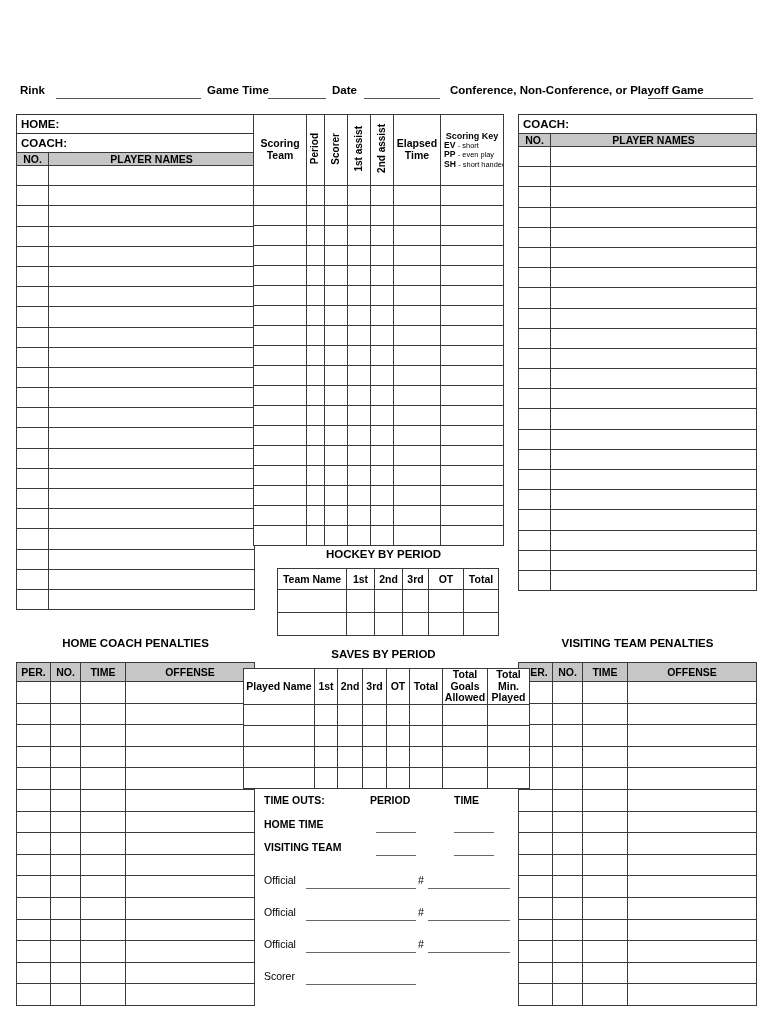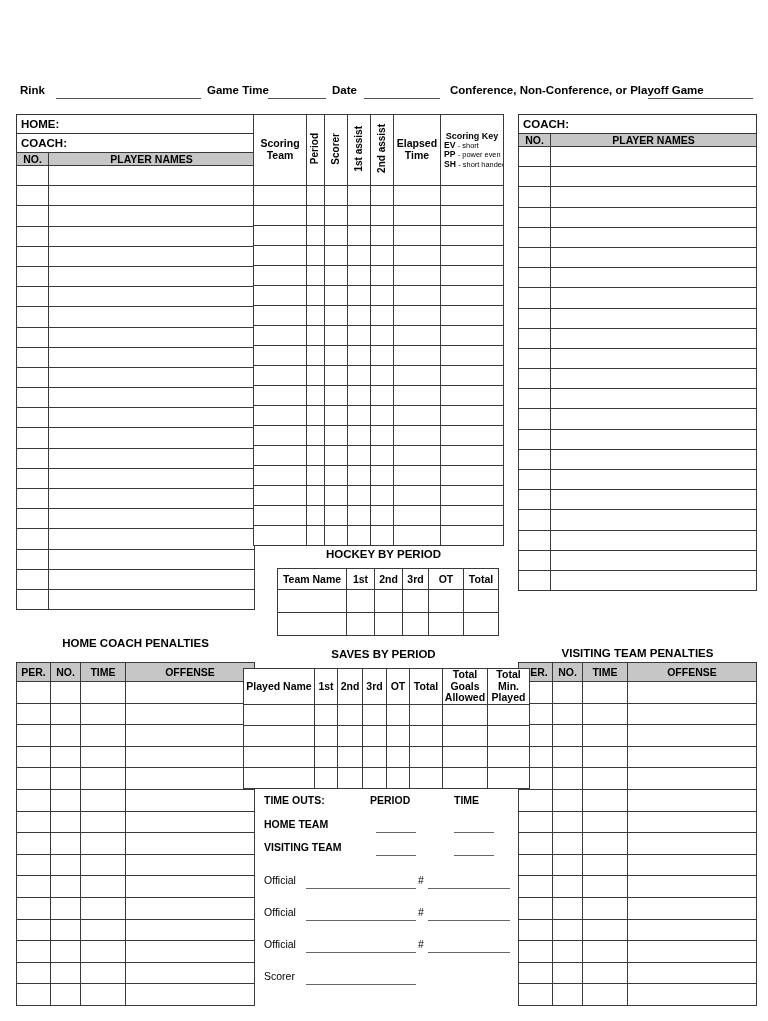--- a/index.html
+++ b/index.html
@@ -305,21 +305,21 @@
           <th style="width:22px;">
             <span class="vert">2nd assist</span>
           </th>
           <th style="width:46px;">Elapsed Time</th>
           <th class="key-cell" style="width:56px;">
             <span class="key-title">Scoring Key</span>
             <span class="key-line">
               <b>EV</b> <span class="kd">- short</span>
             </span>
             <span class="key-line">
-              <b>PP</b> <span class="kd">- power even</span>
+              <b>PP</b> <span class="kd">- even play</span>
             </span>
             <span class="key-line">
               <b>SH</b> <span class="kd">- short handed</span>
             </span>
           </th>
         </tr>
       </thead>
       <tbody>
           <tr>
             <td style="width: 52px; height: 19px;"></td>
@@ -619,21 +619,21 @@
             <td style="width: 27px; height: 22px;"></td>
             <td style="width: 25px; height: 22px;"></td>
             <td style="width: 34px; height: 22px;"></td>
             <td style="width: 34px; height: 22px;"></td>
           </tr>
         </tbody>
     </table>
   </div>
 
   <div class="caption" style="left:16px; top:637px; width:239px;">HOME COACH PENALTIES</div>
-  <div class="caption" style="left:518px; top:637px; width:239px;margin-top:10px;">VISITING TEAM PENALTIES</div>
+  <div class="caption" style="left:518px; top:637px; width:239px;">VISITING TEAM PENALTIES</div>
 
   <div class="block" style="left:16px; top:662px; width:239px;">
     <table class="grid" id="home-pen">
       <thead>
         <tr>
           <th class="hdr-shade" style="width:33px; height:18px;">PER.</th>
           <th class="hdr-shade" style="width:29px;">NO.</th>
           <th class="hdr-shade" style="width:44px;">TIME</th>
           <th class="hdr-shade">OFFENSE</th>
         </tr>
@@ -897,21 +897,21 @@
         </tbody>
     </table>
   </div>
 
   <div class="to-wrap" style="left:258px; top:792px; width:264px; height:200px;">
 
     <span class="to-line" style="left:6px;   top:2px;">TIME OUTS:</span>
     <span class="to-line" style="left:112px; top:2px;">PERIOD</span>
     <span class="to-line" style="left:196px; top:2px;">TIME</span>
 
-    <span class="to-line" style="left:6px;   top:26px;">HOME TEAM</span>
+    <span class="to-line" style="left:6px;   top:26px;">HOME TIME</span>
     <span class="ul" style="left:118px; top:40px; width:40px;"></span>
     <span class="ul" style="left:196px; top:40px; width:40px;"></span>
 
     <span class="to-line" style="left:6px;   top:49px;">VISITING TEAM</span>
     <span class="ul" style="left:118px; top:63px; width:40px;"></span>
     <span class="ul" style="left:196px; top:63px; width:40px;"></span>
 
     <span class="to-line lt" style="left:6px; top:82px;">Official</span>
     <span class="ul" style="left:48px; top:96px; width:110px;"></span>
     <span class="hash" style="left:160px; top:82px;">#</span>

